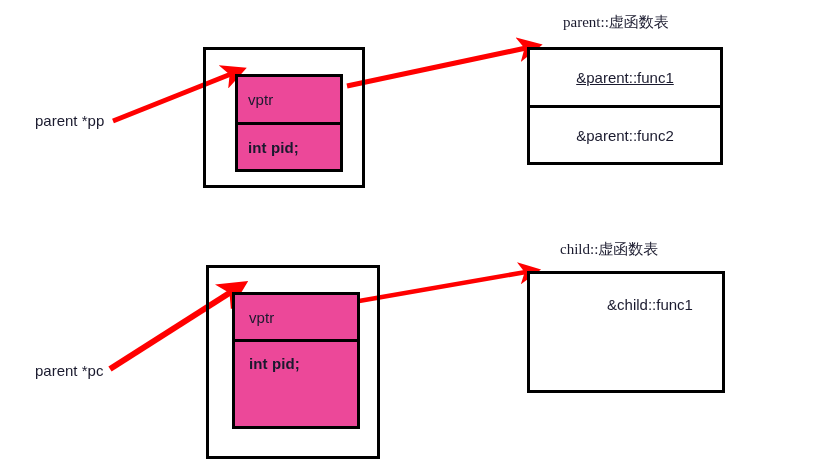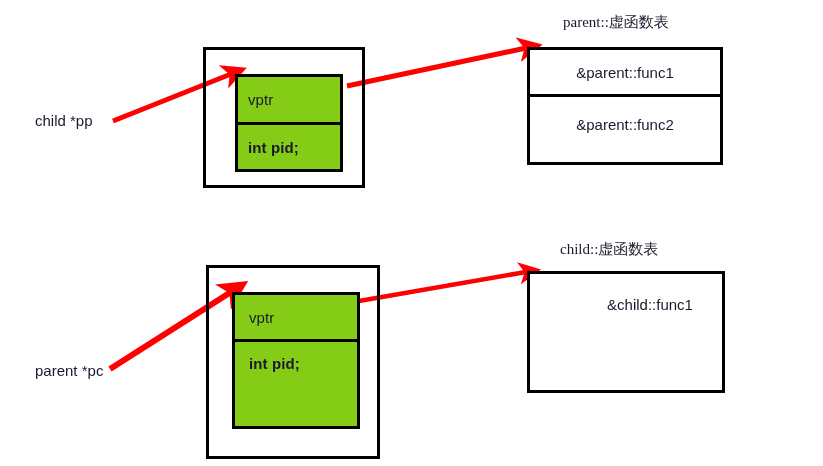--- a/index.html
+++ b/index.html
@@ -29,21 +29,21 @@
   .obj-outer {
     position: absolute;
     border: 3px solid #000000;
     box-sizing: border-box;
     background: transparent;
   }
   .obj-inner {
     position: absolute;
     border: 3px solid #000000;
     box-sizing: border-box;
-    background: #84cc16;
+    background: #ec4899;
   }
   .vtable {
     position: absolute;
     border: 3px solid #000000;
     box-sizing: border-box;
     background: #ffffff;
   }
   .slot {
     box-sizing: border-box;
     display: flex;
@@ -111,33 +111,33 @@
 
     <line x1="113" y1="121" x2="231" y2="74" stroke="#ff0000" stroke-width="5" marker-end="url(#ah)"></line>
 
     <line x1="347" y1="86" x2="526" y2="48" stroke="#ff0000" stroke-width="5" marker-end="url(#ah)"></line>
 
     <line x1="110" y1="369" x2="231" y2="292" stroke="#ff0000" stroke-width="6" marker-end="url(#ah)"></line>
 
     <line x1="359" y1="301" x2="526" y2="272" stroke="#ff0000" stroke-width="4.5" marker-end="url(#ah)"></line>
   </svg>
 
-  <div class="label" style="left:35px; top:112px;">child *pp</div>
+  <div class="label" style="left:35px; top:112px;">parent *pp</div>
 
   <div class="obj-outer" style="left:203px; top:47px; width:162px; height:141px;"></div>
 
   <div class="obj-inner" style="left:235px; top:74px; width:108px; height:98px;">
     <div class="slot left" style="height:45px;">vptr</div>
     <div class="slot left divider-top" style="height:47px;">int pid;</div>
   </div>
 
   <div class="vt-title" style="left:563px; top:13px;">parent::虚函数表</div>
 
   <div class="vtable" style="left:527px; top:47px; width:196px; height:118px;">
-    <div class="vslot" style="height:44px;">&amp;parent::func1</div>
+    <div class="vslot" style="height:55px;text-decoration:underline;">&amp;parent::func1</div>
     <div class="vslot divider-top" style="height:57px;">&amp;parent::func2</div>
   </div>
 
   <div class="label" style="left:35px; top:362px;">parent *pc</div>
 
   <div class="obj-outer" style="left:206px; top:265px; width:174px; height:194px;"></div>
 
   <div class="obj-inner" style="left:232px; top:292px; width:128px; height:137px;">
     <div class="slot left-in" style="height:44px;">vptr</div>
     <div class="slot left-in divider-top" style="height:45px;"> int pid;</div>

